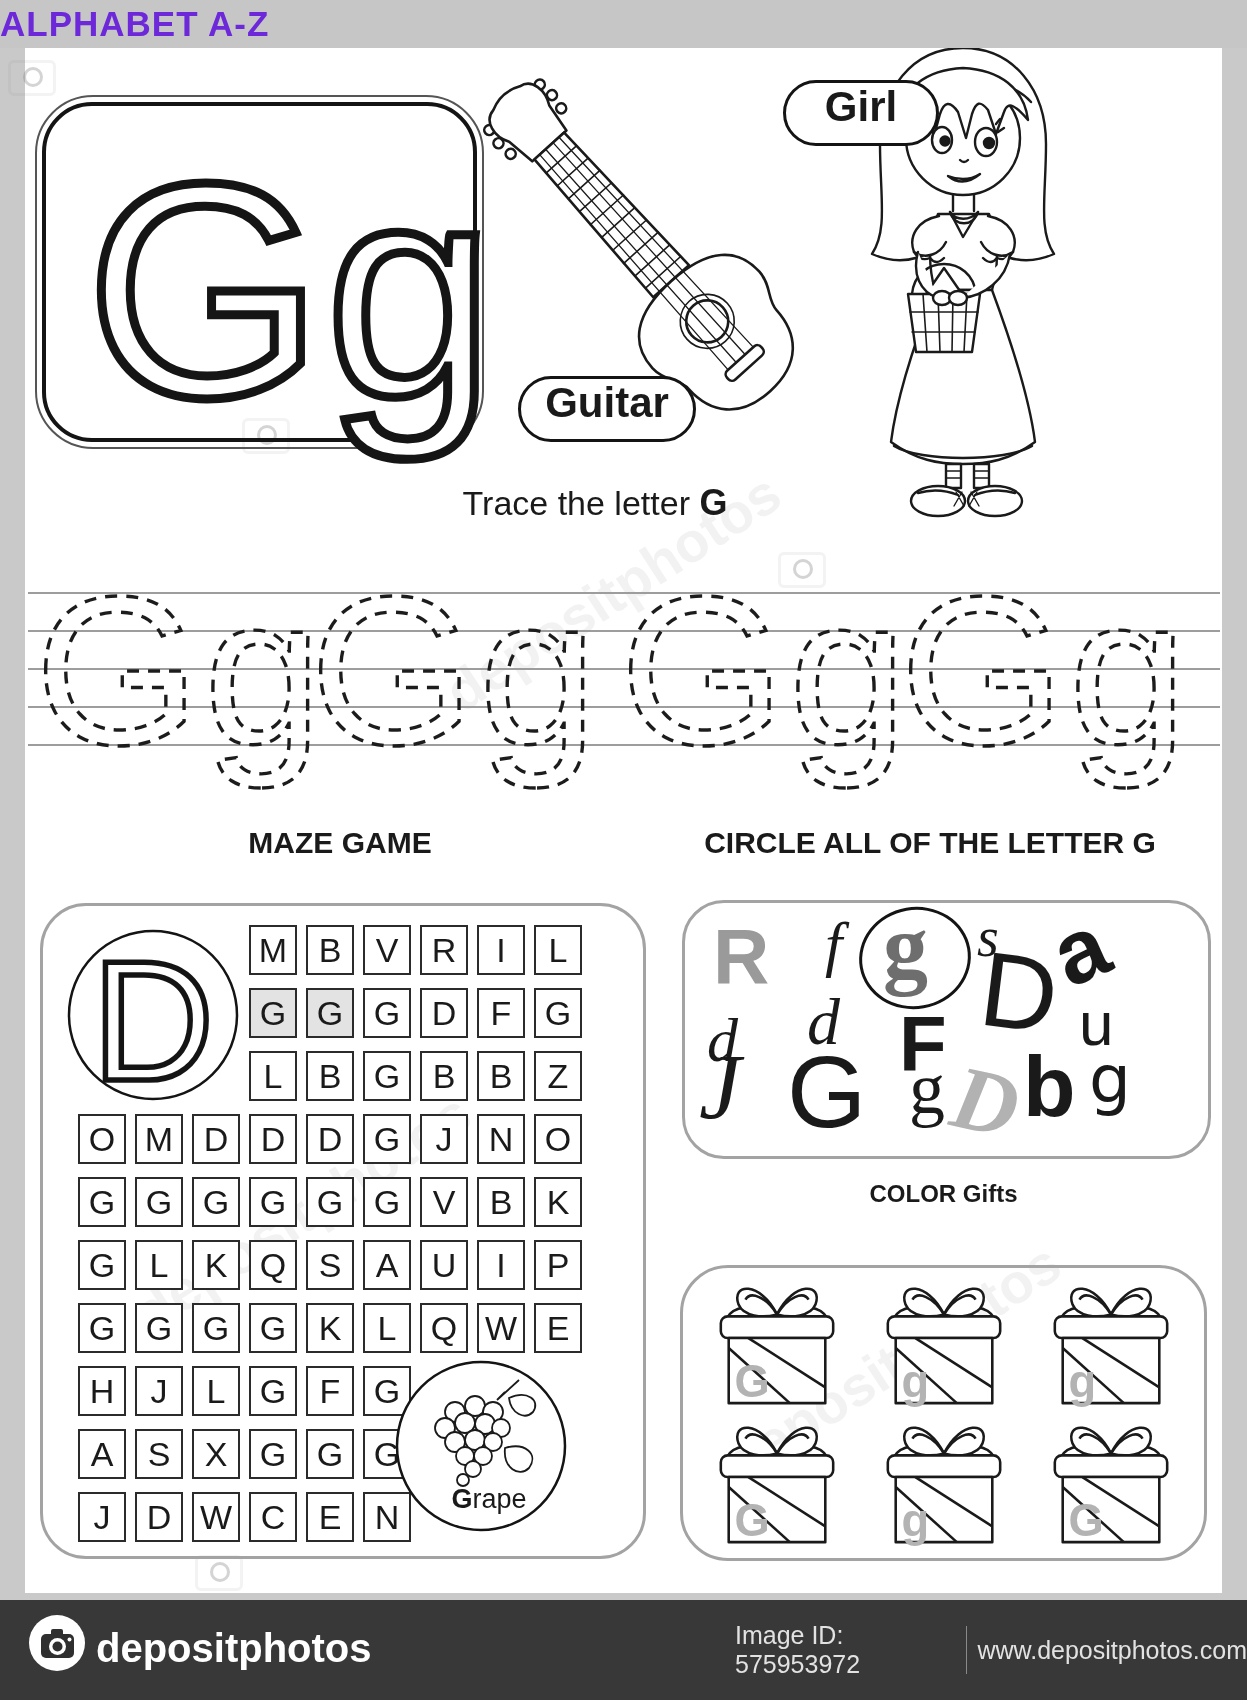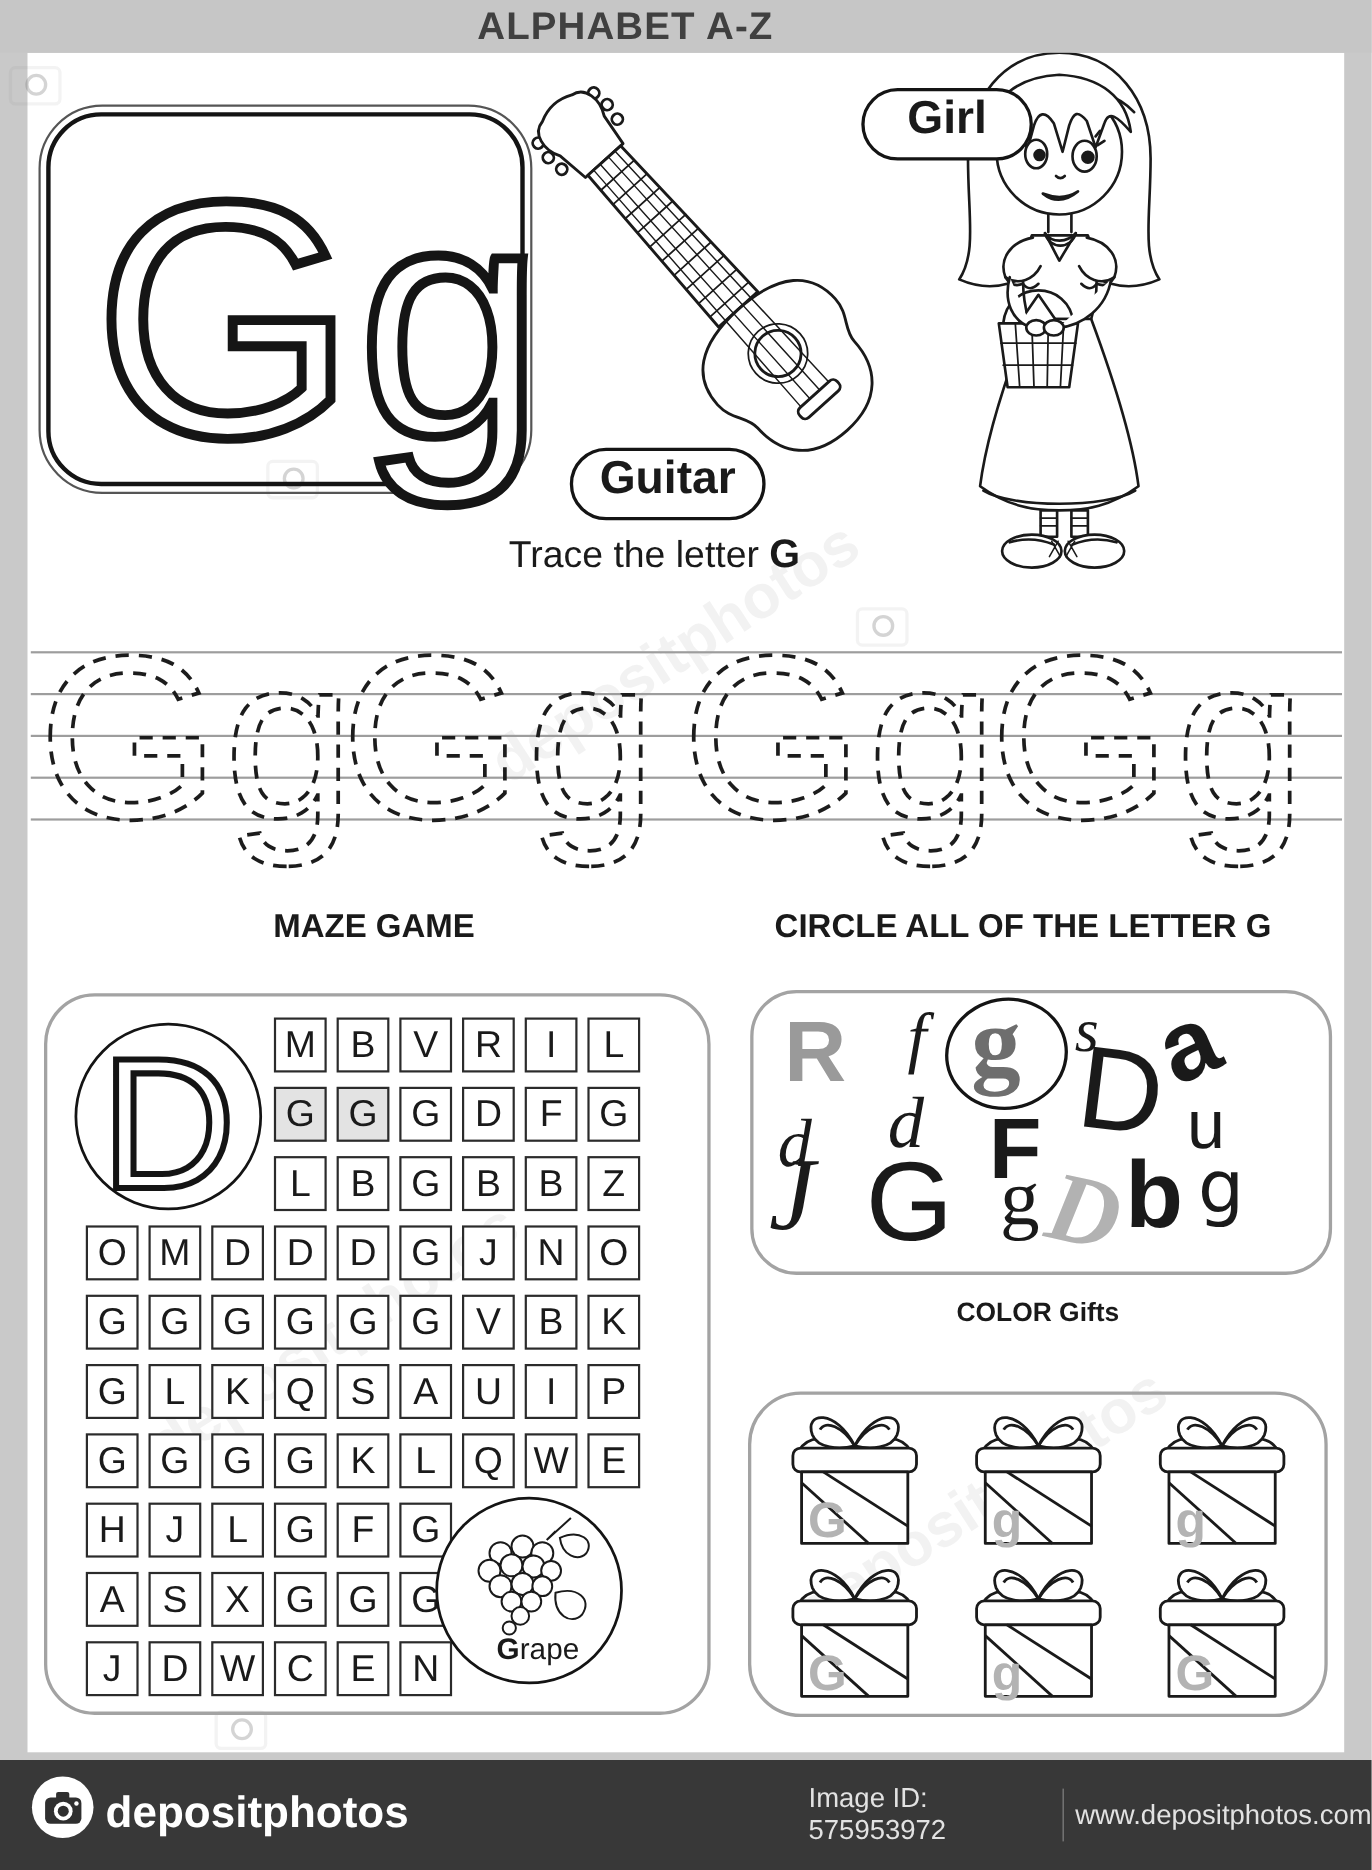--- a/index.html
+++ b/index.html
@@ -2,43 +2,43 @@
 <html><head>
 <meta charset="utf-8">
 <style>
   html,body{margin:0;padding:0;}
   #page{position:relative;width:1247px;height:1700px;background:#c9c9c9;overflow:hidden;
         font-family:"Liberation Sans","DejaVu Sans",sans-serif;color:#1a1a1a;}
   svg text{font-family:"Liberation Sans","DejaVu Sans",sans-serif;}
 
   
   #topbar{position:absolute;left:0;top:0;width:1247px;height:48px;background:#c6c6c6;z-index:5;}
-  #topbar .title{position:absolute;left:0;right:110px;top:4px;text-align:center;
-    font-size:35px;font-weight:bold;color:#404040;letter-spacing:1px;}
+  #topbar .title{position:absolute;left:0;right:110px;top:4px;
+    font-size:35px;font-weight:bold;color:#6d28d9;letter-spacing:1px;}
 
   
   #sheet{position:absolute;left:25px;top:48px;width:1197px;height:1545px;background:#fff;z-index:1;}
 
   
   .wm-text{position:absolute;z-index:2;font-size:56px;font-weight:bold;color:rgba(110,110,110,.09);
     transform:rotate(-33deg);white-space:nowrap;pointer-events:none;}
   .wm-cam{position:absolute;z-index:2;width:42px;height:30px;border:3px solid rgba(120,120,120,.25);
     border-radius:6px;opacity:.35;pointer-events:none;}
   .wm-cam:after{content:"";position:absolute;left:12px;top:4px;width:14px;height:14px;
     border:3px solid rgba(120,120,120,.9);border-radius:50%;}
 
   
   #gg-box{position:absolute;left:35px;top:95px;width:445px;height:350px;z-index:3;
     border:2px solid #555;border-radius:58px;}
   #gg-box .inner{position:absolute;inset:5px;border:4px solid #141414;border-radius:50px;overflow:visible;}
   #gg-svg{position:absolute;left:10px;top:-6px;overflow:visible;}
 
   .pill{position:absolute;z-index:4;background:#fff;border:3.5px solid #141414;border-radius:34px;
     display:flex;align-items:flex-start;justify-content:center;font-weight:bold;}
-  #guitar-pill{left:518px;top:407px;width:172px;height:60px;font-size:42px;}
+  #guitar-pill{left:518px;top:376px;width:172px;height:60px;font-size:42px;}
   #girl-pill{left:783px;top:80px;width:150px;height:60px;font-size:42px;}
 
   #guitar-art{position:absolute;left:468px;top:40px;z-index:3;overflow:visible;}
   #girl-art{position:absolute;left:838px;top:40px;z-index:3;overflow:visible;}
 
   
   #trace-heading{position:absolute;left:0;width:1190px;top:482px;z-index:3;text-align:center;font-size:34px;}
   #trace-heading b{font-size:36px;}
   .trace-line{position:absolute;left:28px;width:1192px;height:2px;background:#9d9d9d;z-index:2;}
   #trace-svg{position:absolute;left:25px;top:540px;z-index:3;overflow:visible;}

